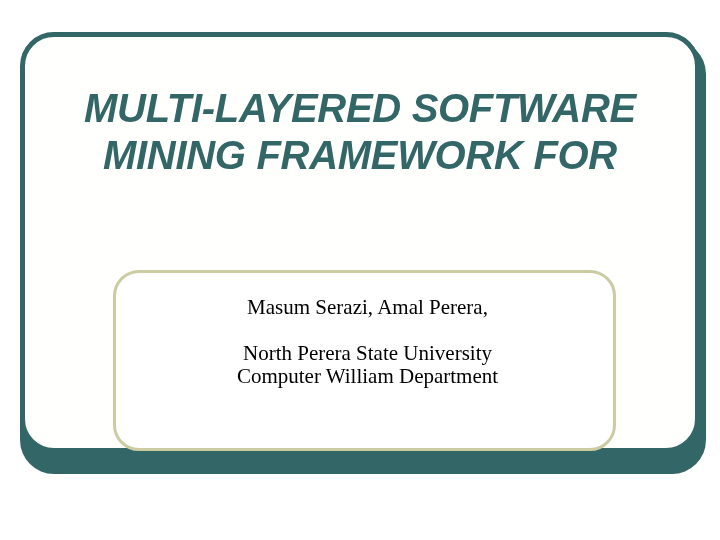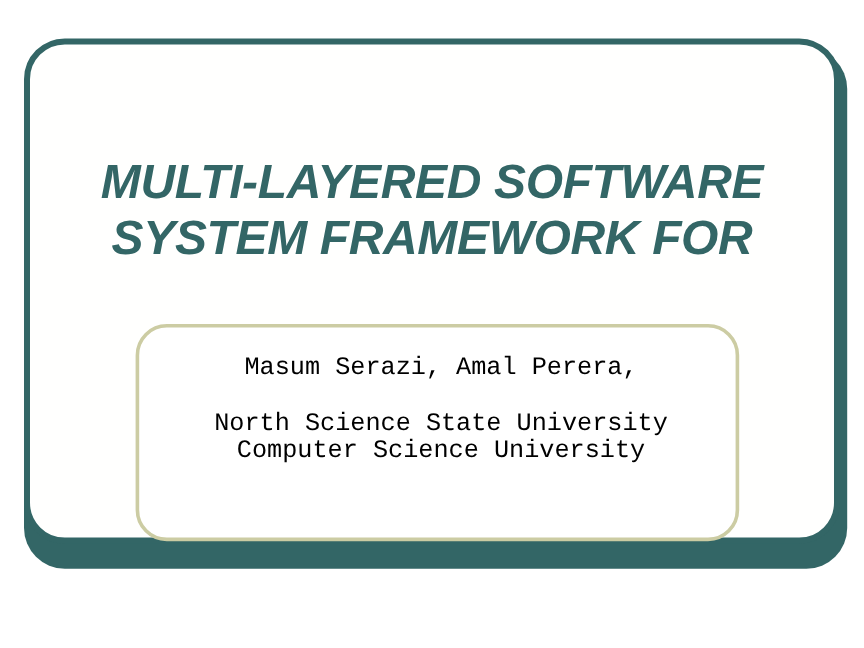--- a/index.html
+++ b/index.html
@@ -53,21 +53,20 @@
     width: 626px;
     text-align: center;
     color: #336666;
     font-family: "Liberation Sans", sans-serif;
     font-weight: bold;
     font-style: italic;
     font-size: 40px;
     line-height: 47px;
     letter-spacing: -0.3px;
     white-space: nowrap;
-    margin-top: 44px;
   }
   #slide-title .tline {
     display: block;
   }
 
   
   #author-box {
     position: absolute;
     left: 88px;
     top: 233px;
@@ -79,21 +78,21 @@
     border-radius: 26px;
   }
 
   #author-text {
     position: absolute;
     left: 0;
     top: 23px;
     width: 503px;
     text-align: center;
     color: #000000;
-    font-family: Liberation Mono, monospace;
+    font-family: Liberation Serif, serif;
     font-size: 21px;
     line-height: 23px;
     white-space: nowrap;
   }
   #author-text .bline {
     display: block;
   }
   #author-text .spacer {
     display: block;
     height: 23px;
@@ -103,26 +102,26 @@
 <body>
 
 <div id="slide">
 
   <div id="card-backdrop"></div>
 
   <div id="title-card">
 
     <div id="slide-title">
       <span class="tline">MULTI-LAYERED SOFTWARE</span>
-      <span class="tline">SYSTEM FRAMEWORK FOR</span>
+      <span class="tline">MINING FRAMEWORK FOR</span>
     </div>
 
     <div id="author-box">
       <div id="author-text">
         <span class="bline">Masum Serazi, Amal Perera,</span>
         <span class="spacer"></span>
-        <span class="bline">North Science State University</span>
-        <span class="bline">Computer Science University</span>
+        <span class="bline">North Perera State University</span>
+        <span class="bline">Computer William Department</span>
       </div>
     </div>
 
   </div>
 </div>
 
 </body></html>

